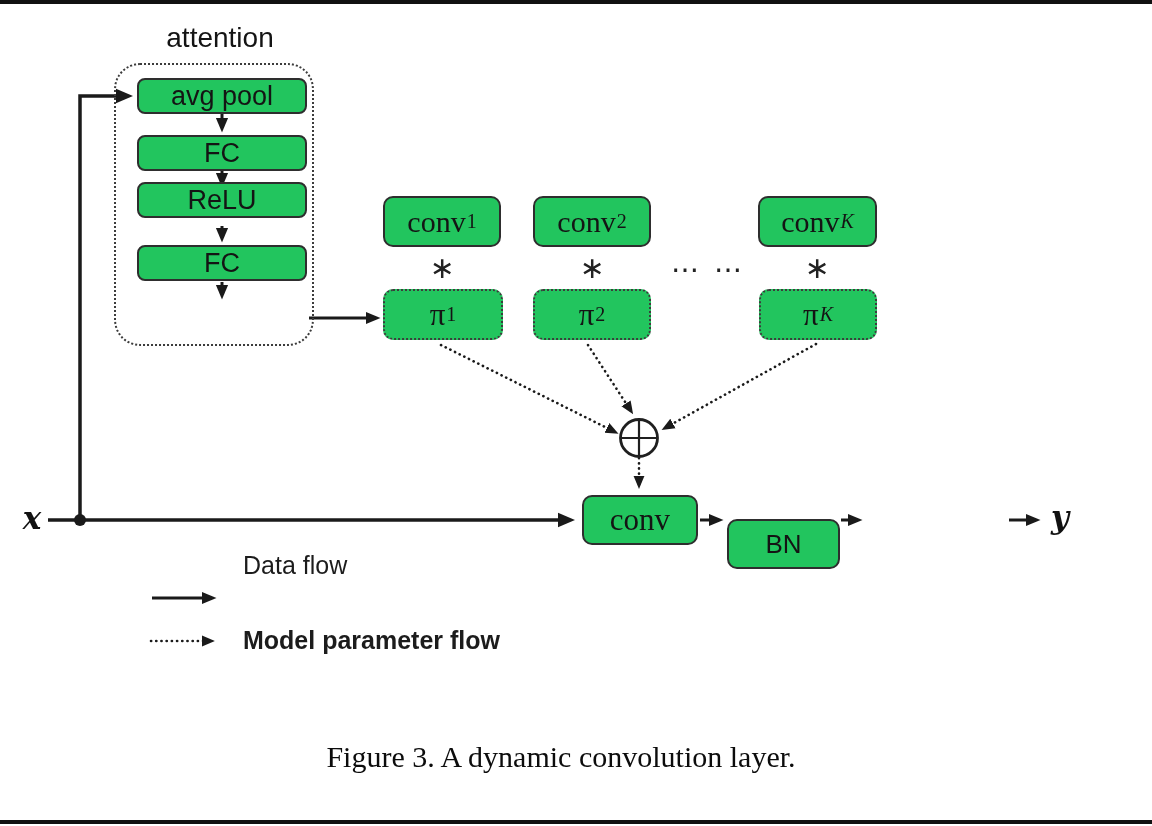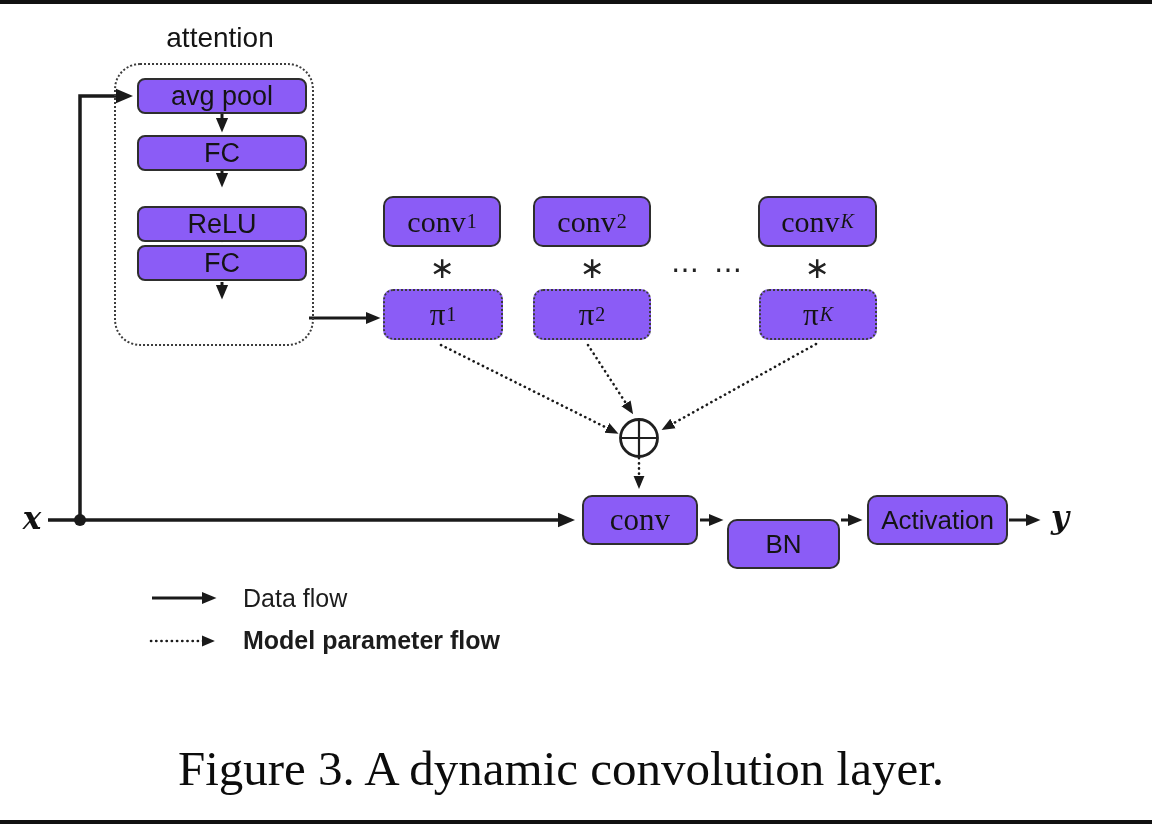--- a/index.html
+++ b/index.html
@@ -8,21 +8,21 @@
   .rule{position:absolute;left:0;width:1152px;height:3.5px;background:#111;}
   .rule-top{top:0;}
   .rule-bottom{top:820px;}
   svg.wires{position:absolute;left:0;top:0;width:1152px;height:826px;}
 
   .attn-title{position:absolute;left:120px;top:22px;width:200px;text-align:center;
               font-size:28px;color:#141414;}
   .attn-frame{position:absolute;left:114px;top:63px;width:200px;height:283px;
               border:2px dotted #3c3c3c;border-radius:26px;box-sizing:border-box;background:transparent;}
 
-  .nbox{position:absolute;box-sizing:border-box;background:#8b5cf6;border:2.5px solid #2e2e2e;
+  .nbox{position:absolute;box-sizing:border-box;background:#22c55e;border:2.5px solid #2e2e2e;
         border-radius:8px;display:flex;align-items:center;justify-content:center;
         font-size:27px;color:#141414;}
   .abox{left:137px;width:170px;height:36px;}
 
   .expert{top:196px;height:51px;border-radius:10px;}
   .pibox{top:289px;height:51px;border-radius:10px;border:2px dotted #3c3c3c;}
   .math{font-family:"Liberation Serif","DejaVu Serif",serif;}
   .expert .math{font-size:30px;}
   .pibox .math{font-size:31px;}
   .sub{font-family:"Liberation Serif","DejaVu Serif",serif;font-style:normal;
@@ -38,25 +38,25 @@
   .pbox .math{font-size:31px;}
   .pbox.txt{font-size:26px;}
 
   .iolabel{position:absolute;width:40px;text-align:center;
            font-family:"DejaVu Serif","Liberation Serif",serif;
            font-style:italic;font-weight:bold;font-size:31px;color:#111;}
   .io-x{left:12px;top:500px;}
   .io-y{left:1040px;top:499px;}
 
   .legend-label{position:absolute;left:243px;font-size:25px;color:#1c1c1c;}
-  .legend-label.l1{top:584px;}
+  .legend-label.l1{top:551px;}
   .legend-label.l2{top:626px;font-weight:bold;}
 
   .caption{position:absolute;left:0;top:740px;width:1122px;text-align:center;
-           font-family:"Liberation Serif",serif;font-size:49px;color:#0c0c0c;}
+           font-family:"Liberation Serif",serif;font-size:30px;color:#0c0c0c;}
 </style>
 </head>
 <body>
 
 <div class="page">
 
   <div class="rule rule-top"></div>
   <div class="rule rule-bottom"></div>
 
   <svg class="wires" viewBox="0 0 1152 826">
@@ -99,21 +99,21 @@
 
     <line x1="152" y1="598" x2="212" y2="598" stroke="#1a1a1a" stroke-width="3" marker-end="url(#ah)"></line>
     <line x1="151" y1="641" x2="211" y2="641" stroke="#1a1a1a" stroke-width="2.6" stroke-dasharray="0.2 5" stroke-linecap="round" marker-end="url(#ah)"></line>
   </svg>
 
   <div class="attn-title">attention</div>
   <div class="attn-frame"></div>
 
   <div class="nbox abox" style="top:78px;">avg pool</div>
   <div class="nbox abox" style="top:135px;">FC</div>
-  <div class="nbox abox" style="top:182px;margin-top:24px;">ReLU</div>
+  <div class="nbox abox" style="top:182px;">ReLU</div>
   <div class="nbox abox" style="top:245px;">FC</div>
 
   <div class="nbox expert" style="left:383px;width:118px;">
     <span class="math">conv</span>
       <span class="sub">1</span>
   </div>
   <div class="nbox expert" style="left:533px;width:118px;">
     <span class="math">conv</span>
       <span class="sub">2</span>
   </div>
@@ -137,21 +137,20 @@
   </div>
   <div class="nbox pibox" style="left:759px;width:118px;">
     <span class="math">π</span>
       <span class="sub it">K</span>
   </div>
 
   <div class="nbox pbox" style="left:582px;width:116px;">
     <span class="math">conv</span>
   </div>
   <div class="nbox pbox txt" style="left:727px;width:113px;margin-top:24px;">BN</div>
-  <div class="nbox pbox txt" style="left:867px;width:141px;">Activation</div>
 
   <div class="iolabel io-x">x</div>
   <div class="iolabel io-y">y</div>
 
   <div class="legend-label l1">Data flow</div>
   <div class="legend-label l2">Model parameter flow</div>
 
   <div class="caption">Figure 3. A dynamic convolution layer.</div>
 
 </div>

